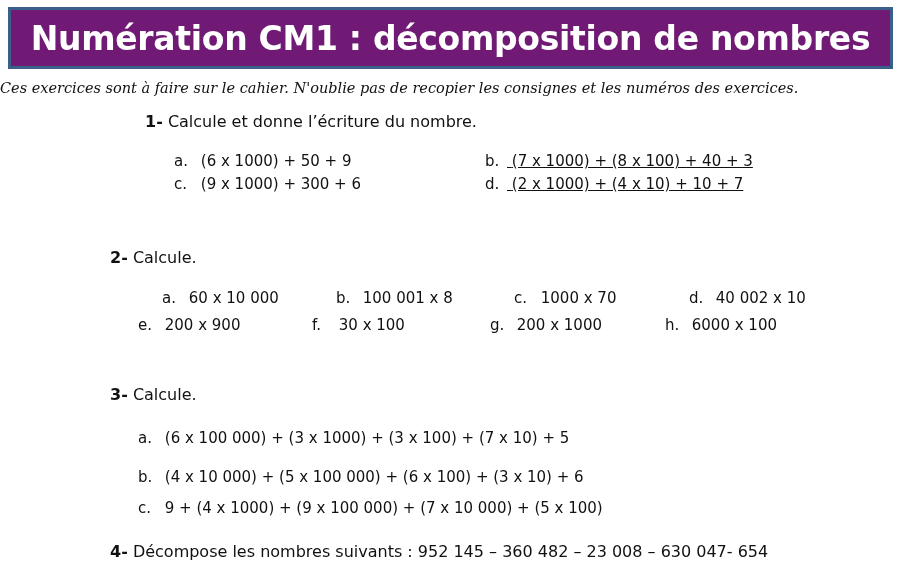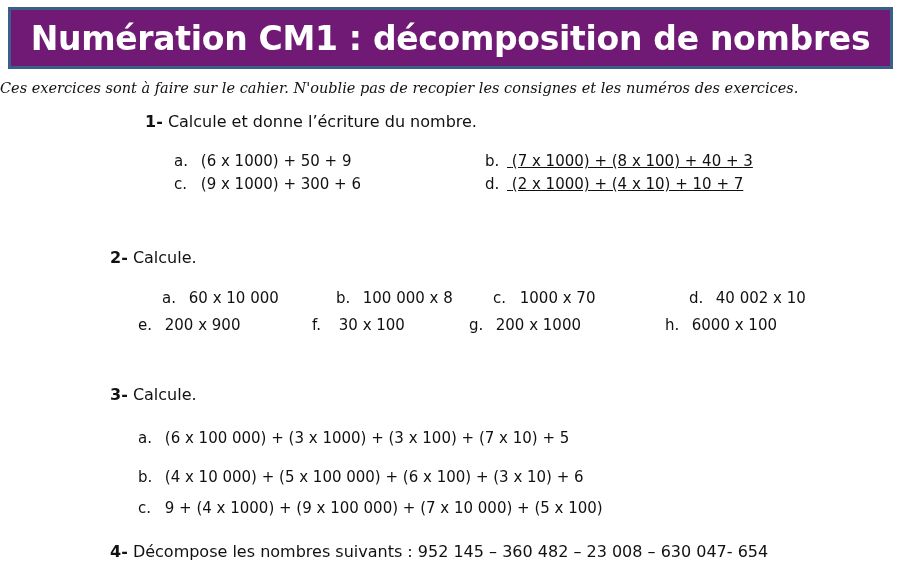--- a/index.html
+++ b/index.html
@@ -89,21 +89,21 @@
   .e1r1 { top: 152px; }
   .e1r2 { top: 175px; }
   .c1 { left: 138px; margin-left: 36px; }
   .c2 { left: 485px; text-decoration: underline; }
 
   
   .e2r1 { top: 289px; margin-left: 24px; }
   .e2r2 { top: 316px; }
   .g1 { left: 138px; }
   .g2 { left: 312px; }
-  .g3 { left: 469px; }
+  .g3 { left: 490px; }
   .g4 { left: 665px; }
 
   
   .e3a { left: 138px; top: 429px; }
   .e3b { left: 138px; top: 452px; margin-top: 16px; }
   .e3c { left: 138px; top: 499px; }
 </style>
 </head>
 <body>
 
@@ -139,21 +139,21 @@
   <span class="num">2-</span>
   <span>Calcule.</span>
 </div>
 
 <div class="item e2r1 g1">
   <span class="lab">a.</span>
   <span>60 x 10 000</span>
 </div>
 <div class="item e2r1 g2">
   <span class="lab">b.</span>
-  <span>100 000 x 8</span>
+  <span>100 001 x 8</span>
 </div>
 <div class="item e2r1 g3">
   <span class="lab">c.</span>
   <span>1000 x 70</span>
 </div>
 <div class="item e2r1 g4">
   <span class="lab">d.</span>
   <span>40 002 x 10</span>
 </div>
 

